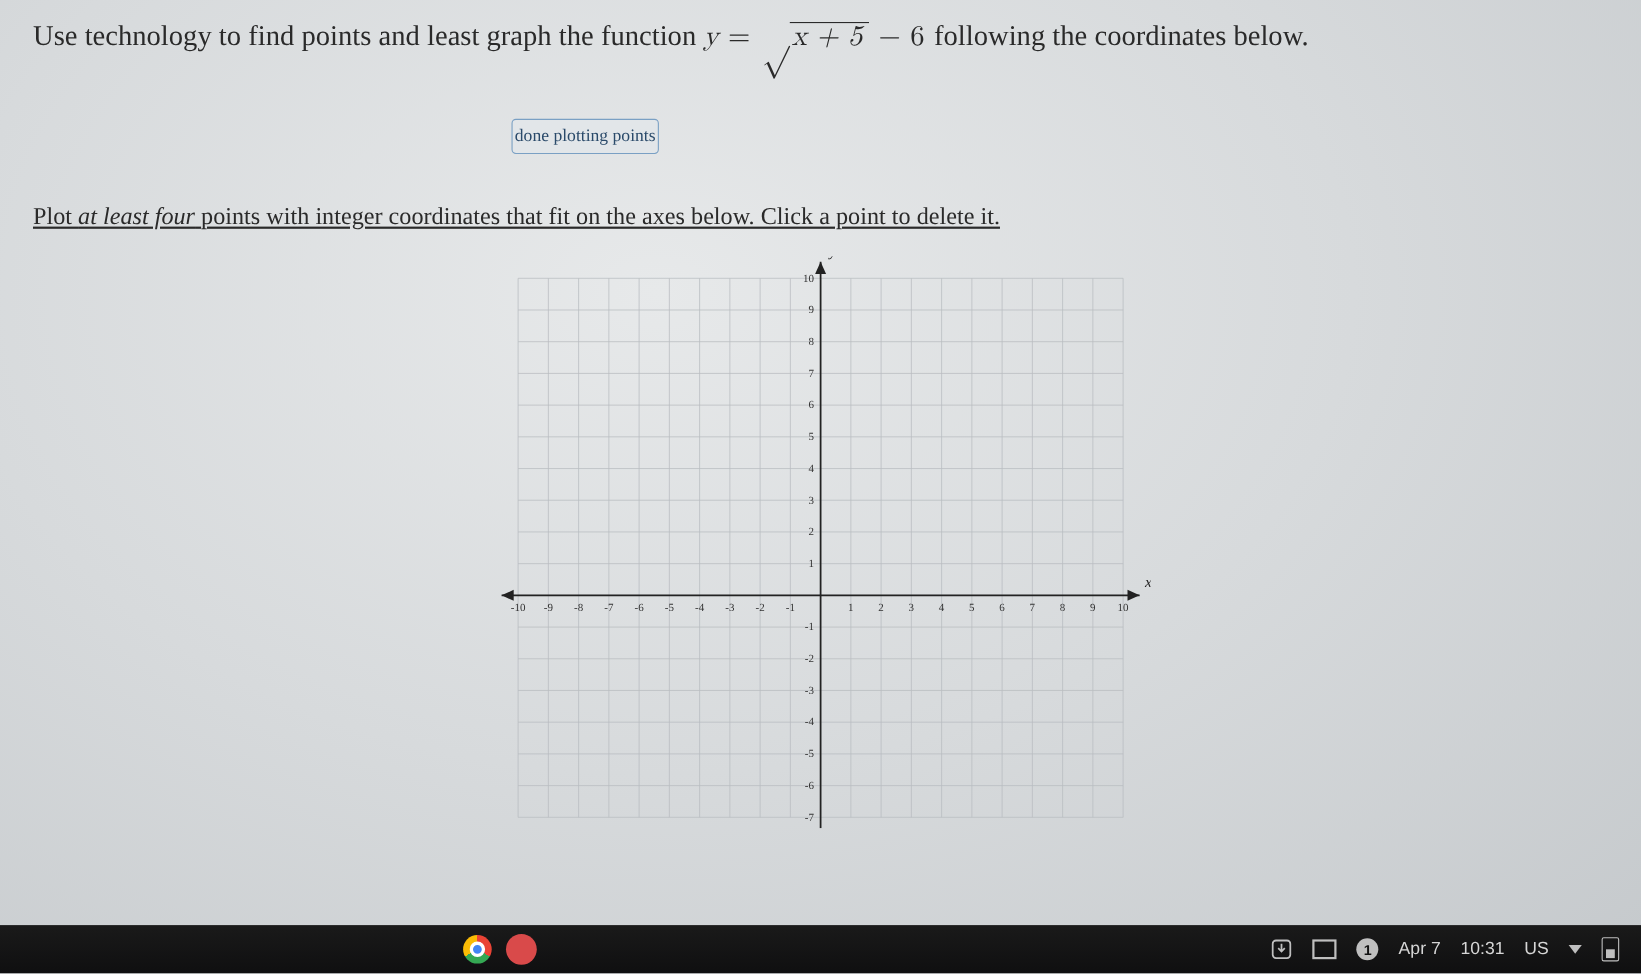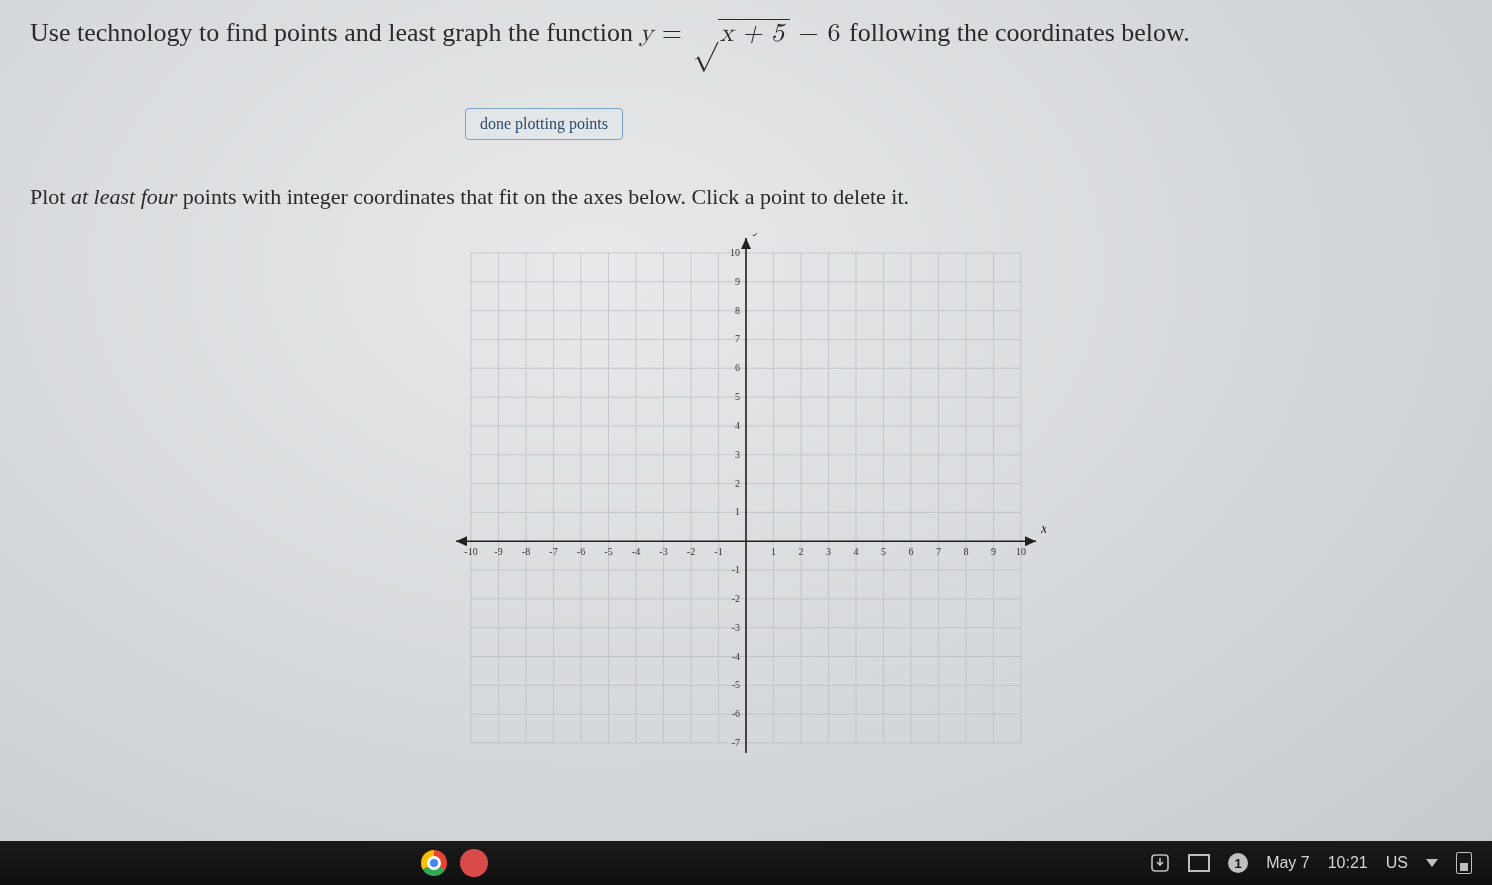--- a/index.html
+++ b/index.html
@@ -42,32 +42,33 @@
   }
   .sqrt .arg {
     border-top: 1.5px solid #2a2a2a;
     padding: 0 6px 0 2px;
   }
   .btn-done {
     display: inline-block;
     margin: 50px 0 30px 435px;
     border: 1px solid #7aa0c4;
     border-radius: 4px;
-    padding: 6px 14px;
+    padding: 6px 2px;
     font-family: Georgia, serif;
     font-size: 16px;
     color: #2a4a6a;
     background: #e2e6e9;
     cursor: pointer;
   }
   .instruct {
     font-size: 22px;
     line-height: 1.7;
     color: #2a2a2a;
     margin-top: 8px;
+    text-decoration: underline;
   }
   .instruct em { font-style: italic; }
 
   .graph-wrap {
     width: 600px;
     margin: 18px auto 0 auto;
   }
 
   
   .taskbar {
@@ -270,21 +271,21 @@
   <div class="spacer"></div>
   <div class="right-group">
     <span class="dl-icon">
       <svg width="20" height="20">
           <rect x="2" y="2" width="16" height="16" rx="3" fill="none" stroke="#bfbfbf" stroke-width="1.6"></rect>
           <path d="M10 5 v7 M7 9 l3 3 l3 -3" fill="none" stroke="#bfbfbf" stroke-width="1.6"></path>
         </svg>
     </span>
     <span class="sq-icon"></span>
     <span class="circle-num">1</span>
-    <span>May 7</span>
-    <span>10:21</span>
+    <span>Apr 7</span>
+    <span>10:31</span>
     <span>US</span>
     <span class="tri-down"></span>
     <span style="width:14px;height:20px;border:1.5px solid #bfbfbf;border-radius:2px;position:relative;">
       <span style="position:absolute;left:3px;right:3px;bottom:2px;height:8px;background:#bfbfbf;"></span>
     </span>
   </div>
 </div>
 
 </body></html>

